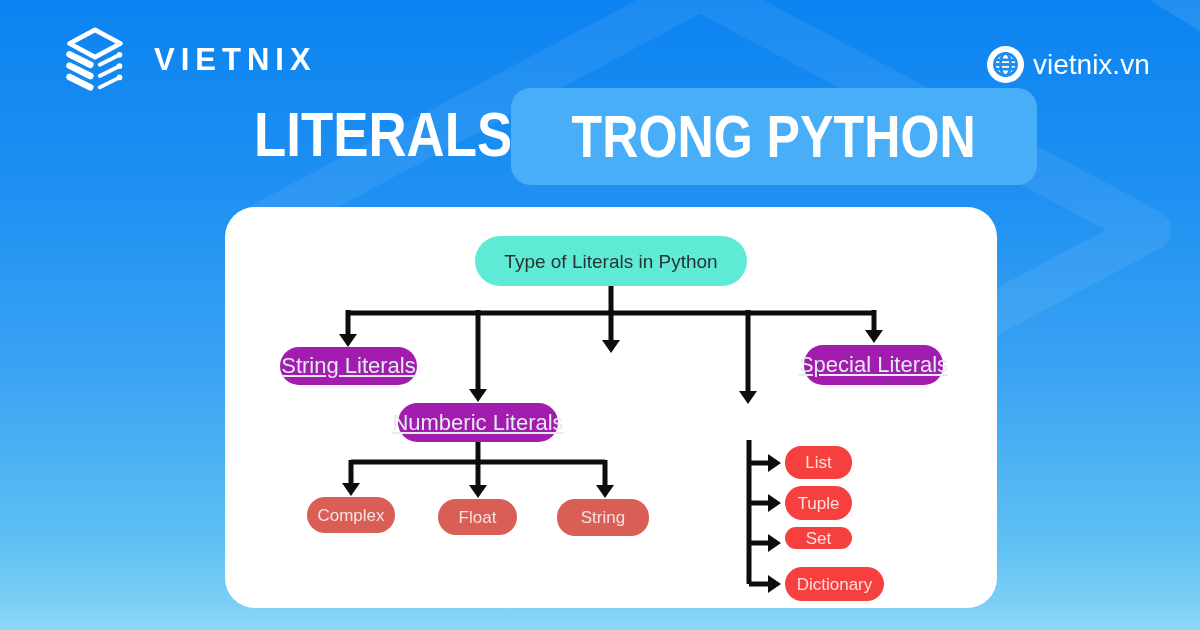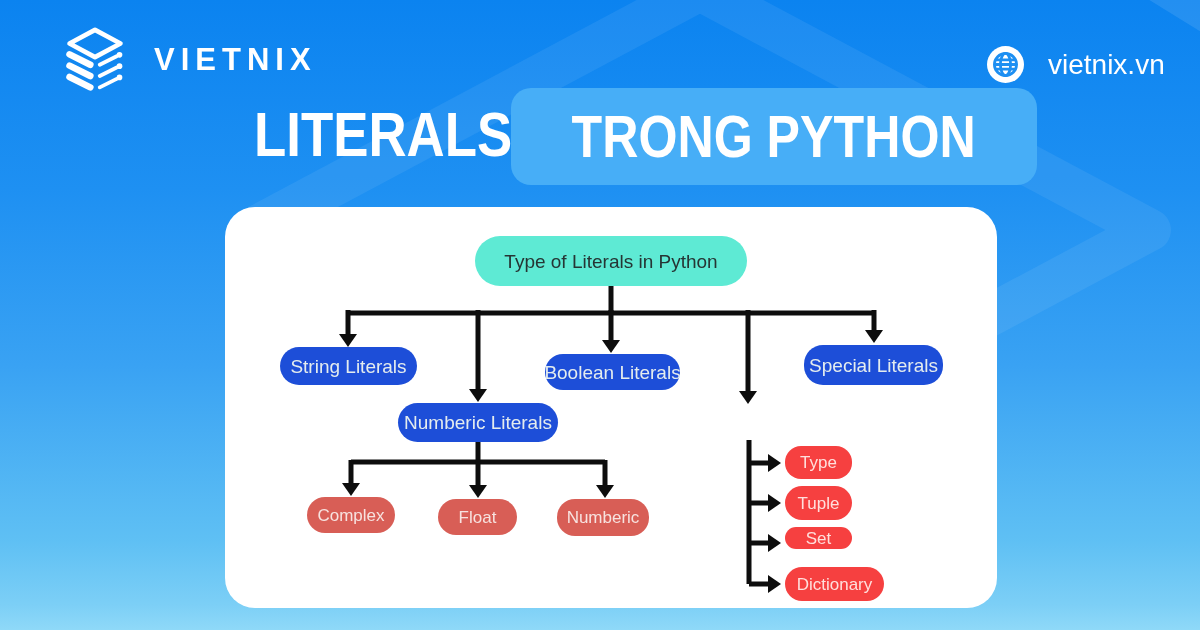--- a/index.html
+++ b/index.html
@@ -10,21 +10,21 @@
     position:relative; width:1200px; height:630px; overflow:hidden;
     background:linear-gradient(180deg,#0b83f0 0%,#1e90f2 30%,#39a2f3 58%,#5fc0f4 86%,#7ccff6 96%,#8fd9f8 100%);
   }
 
   
   .watermark{ position:absolute; left:0; top:0; width:1200px; height:630px; pointer-events:none; }
 
   
   .logo-wrap{ position:absolute; left:64px; top:27px; display:flex; align-items:center; gap:28px; }
   .brand{ color:#fff; font-size:31px; font-weight:700; letter-spacing:6px; }
-  .site-wrap{ position:absolute; left:987px; top:46px; display:flex; align-items:center; gap:24px; }
+  .site-wrap{ position:absolute; left:987px; top:46px; display:flex; align-items:center; gap:9px; }
   .globe{ width:37px; height:37px; }
   .site{ color:#fff; font-size:28px; font-weight:400; }
 
   
   .title-main{
     position:absolute; left:254px; top:104px; color:#fff; font-size:60px; font-weight:800;
     line-height:1; transform:scaleX(0.88) scaleY(1.05); transform-origin:left top; letter-spacing:0px;
   }
   .title-box{
     position:absolute; left:511px; top:88px; width:526px; height:97px; border-radius:20px;
@@ -41,21 +41,21 @@
     background:#fff; border-radius:30px;
   }
   .connectors{ position:absolute; left:0; top:0; width:772px; height:401px; }
 
   .node{
     position:absolute; display:flex; align-items:center; justify-content:center;
     white-space:nowrap; line-height:1;
   }
   .node-root{ left:250px; top:29px; width:272px; height:50px; background:#5eead4; border-radius:25px;
     color:#263534; font-size:19px; }
-  .pill-dark{ background:#1d4ed8; color:#e4ecee; font-size:19px; }
+  .pill-dark{ background:#a21caf; color:#e4ecee; font-size:22px;text-decoration:underline; }
   .pill-coral{ background:#d85e56; color:#f7e2df; font-size:17px; }
   .pill-red{ background:#f64040; color:#ffdfdc; font-size:17px; }
 
   .n-string{ left:55px; top:140px; width:137px; height:38px; border-radius:19px; }
   .n-numberic{ left:173px; top:196px; width:160px; height:39px; border-radius:20px; }
   .n-boolean{ left:320px; top:147px; width:135px; height:36px; border-radius:18px; }
   .n-collection{ left:445px; top:198px; width:162px; height:35px; border-radius:18px; }
   .n-special{ left:579px; top:138px; width:139px; height:40px; border-radius:19px; }
 
   .n-integer{ left:82px; top:290px; width:88px; height:36px; border-radius:18px; }
@@ -149,26 +149,25 @@
         <path d="M543 287 V305 L556 296 Z"></path>
         <path d="M543 327 V345 L556 336 Z"></path>
         <path d="M543 368 V386 L556 377 Z"></path>
       </g>
     </svg>
 
     <div class="node node-root">Type of Literals in Python</div>
 
     <div class="node pill-dark n-string">String Literals</div>
     <div class="node pill-dark n-numberic">Numberic Literals</div>
-    <div class="node pill-dark n-boolean">Boolean Literals</div>
     <div class="node pill-dark n-special">Special Literals</div>
 
     <div class="node pill-coral n-integer">Complex</div>
     <div class="node pill-coral n-float">Float</div>
-    <div class="node pill-coral n-complex">Numberic</div>
+    <div class="node pill-coral n-complex">String</div>
 
-    <div class="node pill-red n-list">Type</div>
+    <div class="node pill-red n-list">List</div>
     <div class="node pill-red n-tuple">Tuple</div>
     <div class="node pill-red n-set">Set</div>
     <div class="node pill-red n-dictionary">Dictionary</div>
   </div>
 
 </div>
 
 </body></html>

